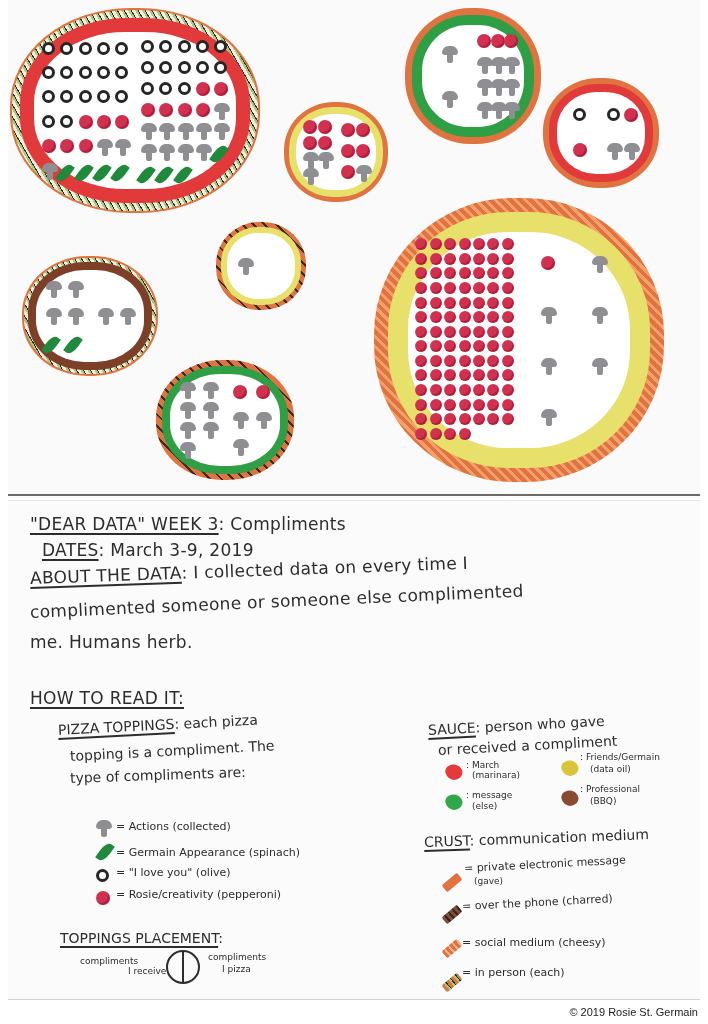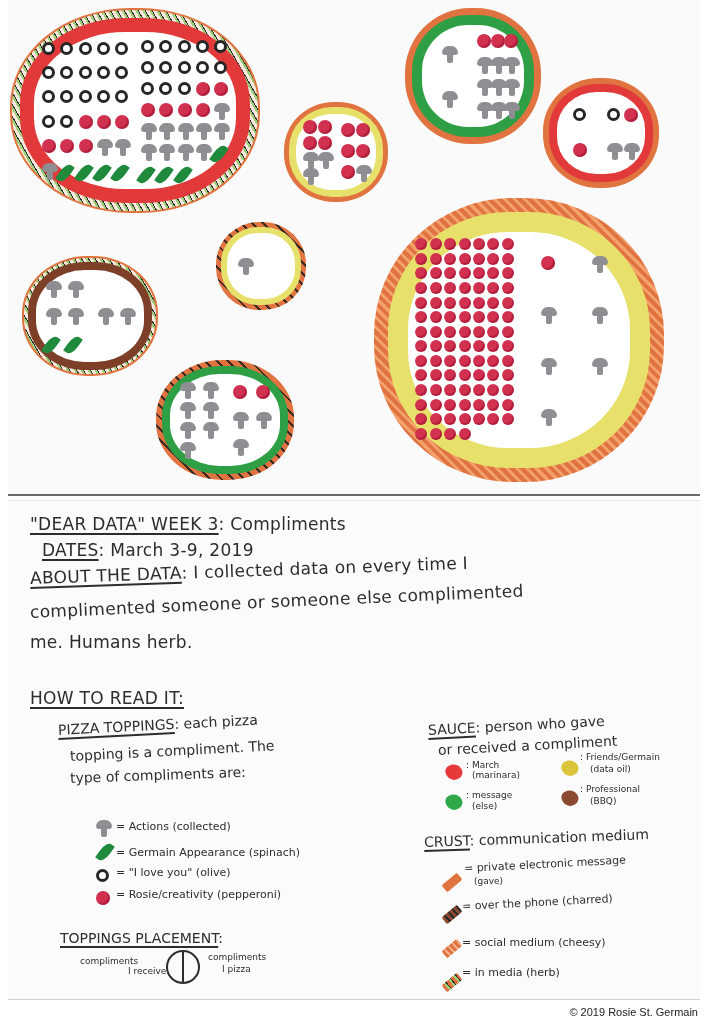--- a/index.html
+++ b/index.html
@@ -375,15 +375,15 @@
 <div class="hw hw-sm" style="left:464px; top:862px; transform: rotate(-3deg); transform-origin:left center;">= private electronic message</div>
 <div class="hw hw-xs" style="left:474px; top:876px;">(gave)</div>
 
 <div class="crust-swatch" style="left:442px; top:910px; background: repeating-linear-gradient(90deg,#8a4a32 0 3px,#2a2a2a 3px 5px);"></div>
 <div class="hw hw-sm" style="left:462px; top:900px; transform: rotate(-3deg); transform-origin:left center;">= over the phone (charred)</div>
 
 <div class="crust-swatch" style="left:442px; top:944px; background: repeating-linear-gradient(90deg,#e0733f 0 3px,#f4b08a 3px 5px);"></div>
 <div class="hw hw-sm" style="left:462px; top:936px;">= social medium (cheesy)</div>
 
 <div class="crust-swatch" style="left:442px; top:978px; background: repeating-linear-gradient(90deg,#e0733f 0 3px,#9dcf7a 3px 5px,#2a2a2a 5px 6px);"></div>
-<div class="hw hw-sm" style="left:462px; top:966px;">= in media (herb)</div>
+<div class="hw hw-sm" style="left:462px; top:966px;">= in person (each)</div>
 
 <div class="copyright">© 2019 Rosie St. Germain</div>
 
 </body></html>

